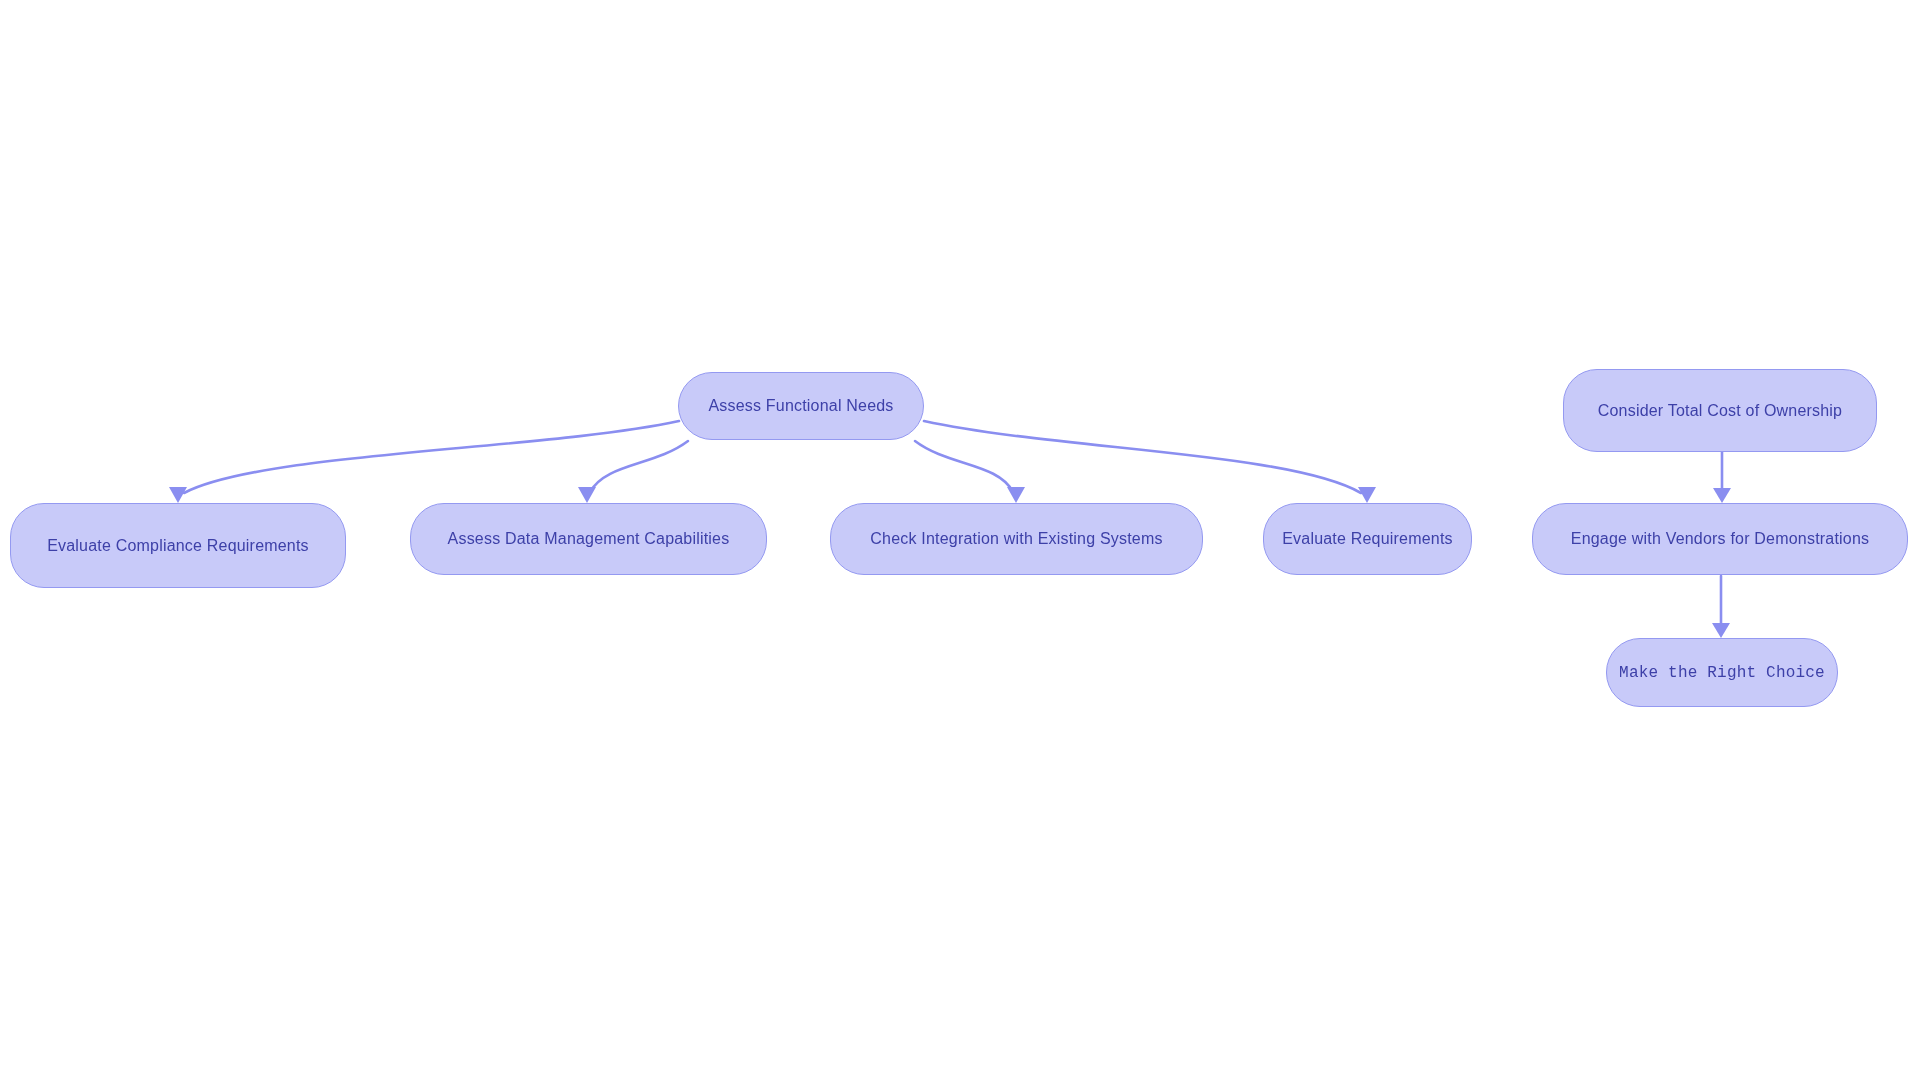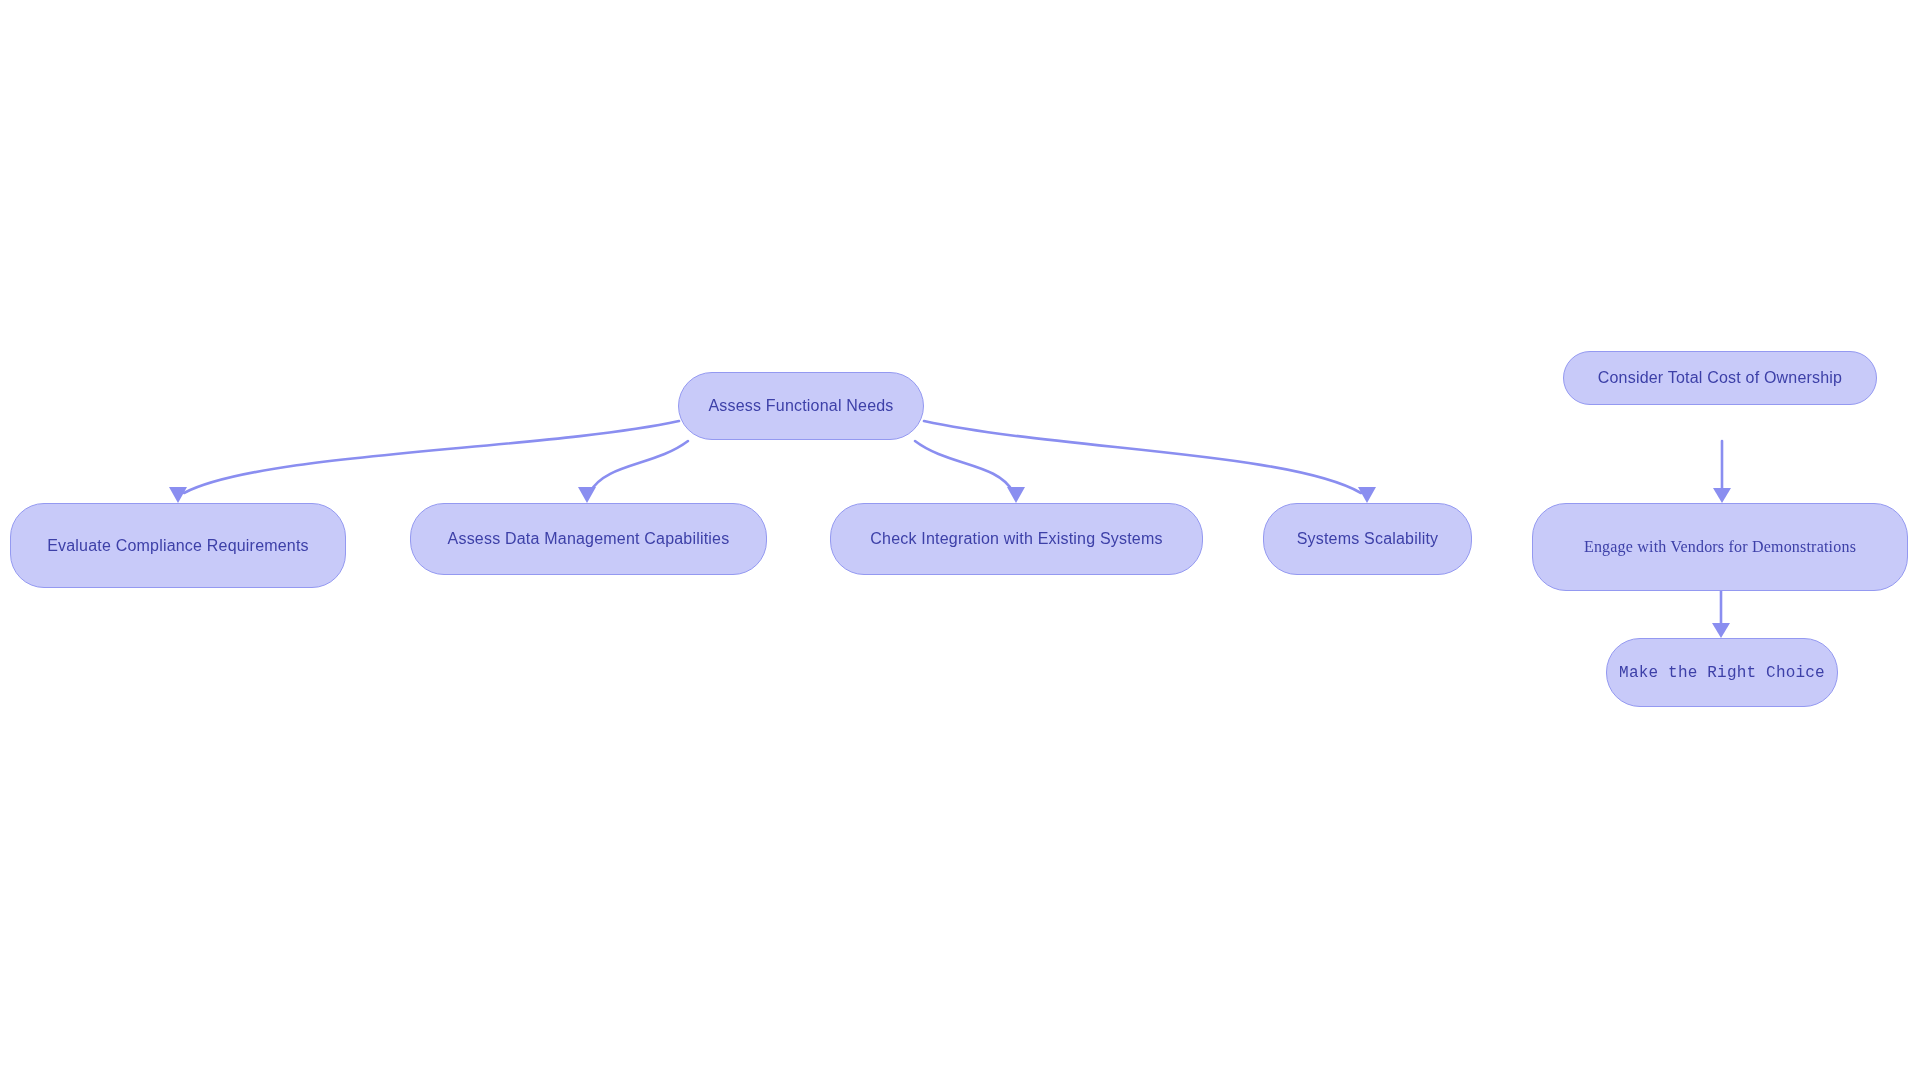--- a/index.html
+++ b/index.html
@@ -45,22 +45,22 @@
     align-items: center;
     justify-content: center;
     text-align: center;
     white-space: nowrap;
   }
   .n0 { left: 678px;  top: 372px; width: 246px; height: 68px; }
   .n1 { left: 10px;   top: 503px; width: 336px; height: 85px; }
   .n2 { left: 410px;  top: 503px; width: 357px; height: 72px; }
   .n3 { left: 830px;  top: 503px; width: 373px; height: 72px; }
   .n4 { left: 1263px; top: 503px; width: 209px; height: 72px; }
-  .n5 { left: 1563px; top: 351px; width: 314px; height: 54px; }
-  .n6 { left: 1532px; top: 503px; width: 376px; height: 88px; font-family: Liberation Serif, serif; }
+  .n5 { left: 1563px; top: 369px; width: 314px; height: 83px; }
+  .n6 { left: 1532px; top: 503px; width: 376px; height: 72px; }
   .n7 { left: 1606px; top: 638px; width: 232px; height: 69px; font-family: Liberation Mono, monospace; }
 </style>
 </head>
 <body>
 
 <div class="canvas">
 
   <svg class="edge-layer" viewBox="0 0 1920 1083" xmlns="http://www.w3.org/2000/svg">
     <g>
       <path class="edge-path" d="M 679 421 C 545 450 262 452 184 493"></path>
@@ -89,21 +89,21 @@
   </svg>
 
   <div class="node n0">Assess Functional Needs</div>
 
   <div class="node n1">Evaluate Compliance Requirements</div>
 
   <div class="node n2">Assess Data Management Capabilities</div>
 
   <div class="node n3">Check Integration with Existing Systems</div>
 
-  <div class="node n4">Systems Scalability</div>
+  <div class="node n4">Evaluate Requirements</div>
 
   <div class="node n5">Consider Total Cost of Ownership</div>
 
   <div class="node n6">Engage with Vendors for Demonstrations</div>
 
   <div class="node n7">Make the Right Choice</div>
 
 </div>
 
 </body></html>

